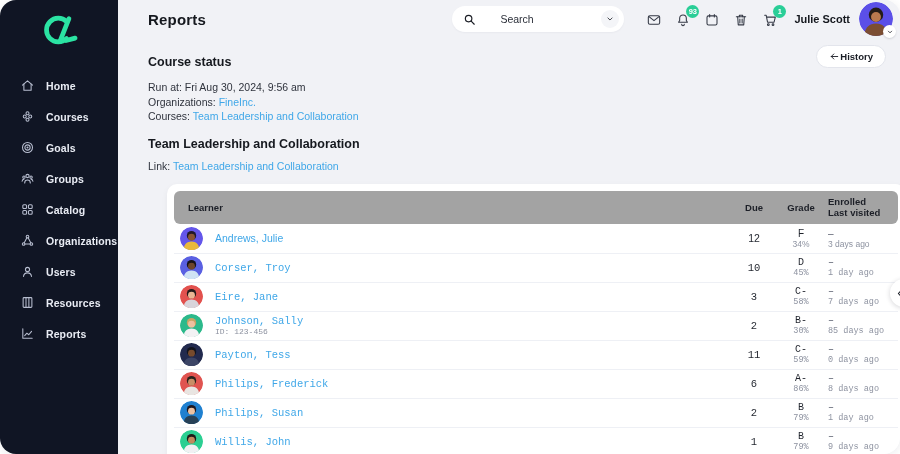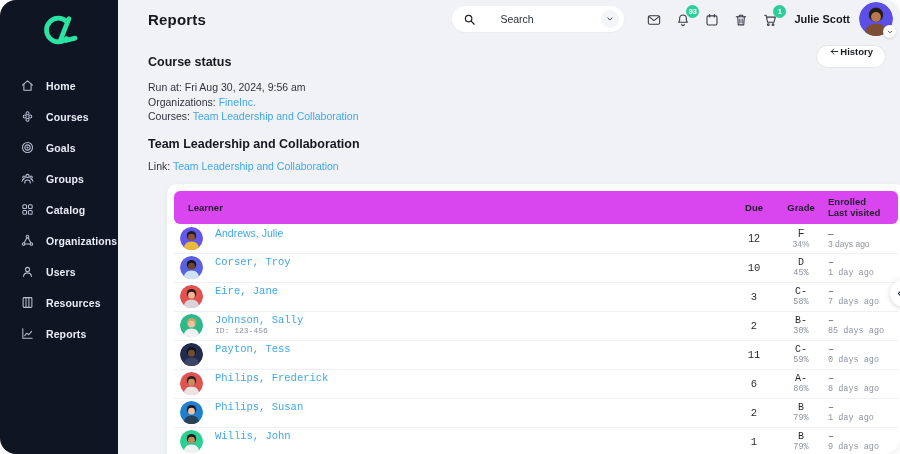--- a/index.html
+++ b/index.html
@@ -49,46 +49,46 @@
   .user-name { margin-left:16px; font-size:11px; font-weight:800; color:#15181e; white-space:nowrap; }
   .user-avatar { position:relative; margin-left:9px; width:34px; height:34px; flex:none; cursor:pointer; }
   .user-avatar .avatar-svg { width:34px; height:34px; border-radius:50%; display:block; }
   .avatar-chev { position:absolute; right:-3px; bottom:-2px; width:13px; height:13px; border-radius:50%;
                  background:#ffffff; display:flex; align-items:center; justify-content:center;
                  box-shadow:0 1px 2px rgba(20,24,40,.15); }
   .avatar-chev svg { width:8px; height:8px; }
   .avatar-chev svg path { fill:none; stroke:#23262e; stroke-width:2.4; stroke-linecap:round; stroke-linejoin:round; }
 
   .history-btn { position:absolute; top:45px; right:19px; height:23px; padding:0 12px; border-radius:12px;
-                 background:#ffffff; border:1px solid #e3e5ec; display:flex; gap:0;
+                 background:#ffffff; border:1px solid #e3e5ec; display:flex; align-items:center; gap:0;
                  font-family:inherit; font-size:9.5px; font-weight:700; color:#1a1d25; cursor:pointer; }
   .history-btn svg { width:11px; height:11px; }
   .history-btn svg path { fill:none; stroke:#1a1d25; stroke-width:2; stroke-linecap:round; stroke-linejoin:round; }
 
   
   .content { padding-left:30px; }
   .section-title { margin-top:17px; font-size:12.5px; font-weight:800; color:#15181e; }
   .meta { margin-top:11px; font-size:10.5px; color:#2f333d; line-height:14.5px; }
   .meta a, .link-line a { color:#3fa7e8; text-decoration:none; cursor:pointer;text-align:right; }
   .course-title { margin-top:13px; font-size:12.5px; font-weight:800; color:#15181e; }
   .link-line { margin-top:9px; font-size:10.5px; color:#2f333d; }
 
   
   .card { margin:12px 0 0 19px; width:738px; height:290px; background:#ffffff;
           border-radius:10px 10px 0 0; padding:7px 7px 0 7px; box-shadow:0 2px 6px rgba(20,24,40,.05); }
-  .thead { height:33px; background:#d946ef; border-radius:6px; display:flex; align-items:center;
+  .thead { height:33px; background:#a3a3a3; border-radius:6px; display:flex; align-items:center;
            font-size:9.5px; font-weight:700; color:#1c1f27; }
   .col-learner { flex:1; padding-left:14px; }
   .col-due { width:40px; text-align:center; flex:none; }
   .col-grade { width:54px; text-align:center; flex:none; }
   .col-enrolled { width:70px; flex:none; line-height:11px; }
 
   .trow { height:29px; display:flex; align-items:center; cursor:pointer; }
   .trow + .trow { border-top:1px solid #eef0f5;font-family:Liberation Mono, monospace; }
-  .cell-learner { flex:1; display:flex; align-items:flex-start; padding-left:6px; min-width:0; }
+  .cell-learner { flex:1; display:flex; align-items:center; padding-left:6px; min-width:0; }
   .avatar { width:23px; height:23px; border-radius:50%; overflow:hidden; flex:none; }
   .avatar svg { width:100%; height:100%; display:block; }
   .learner-text { margin-left:12px; display:flex; flex-direction:column; }
   .learner-name { font-size:10.5px; font-weight:500; color:#3fa7e8; text-decoration:none; line-height:12px; }
   .learner-id { font-size:8px; color:#8d92a0; line-height:9px; }
   .learner-id:empty { display:none; }
   .cell-due { width:40px; text-align:center; flex:none; font-size:10.5px; color:#1f232c; }
   .cell-grade { width:54px; flex:none; display:flex; flex-direction:column; align-items:center; }
   .cell-grade .g { font-size:10px; color:#1f232c; line-height:11px; }
   .cell-grade .p, .cell-enrolled .p { font-size:8.5px; color:#8d92a0; line-height:10px; }

